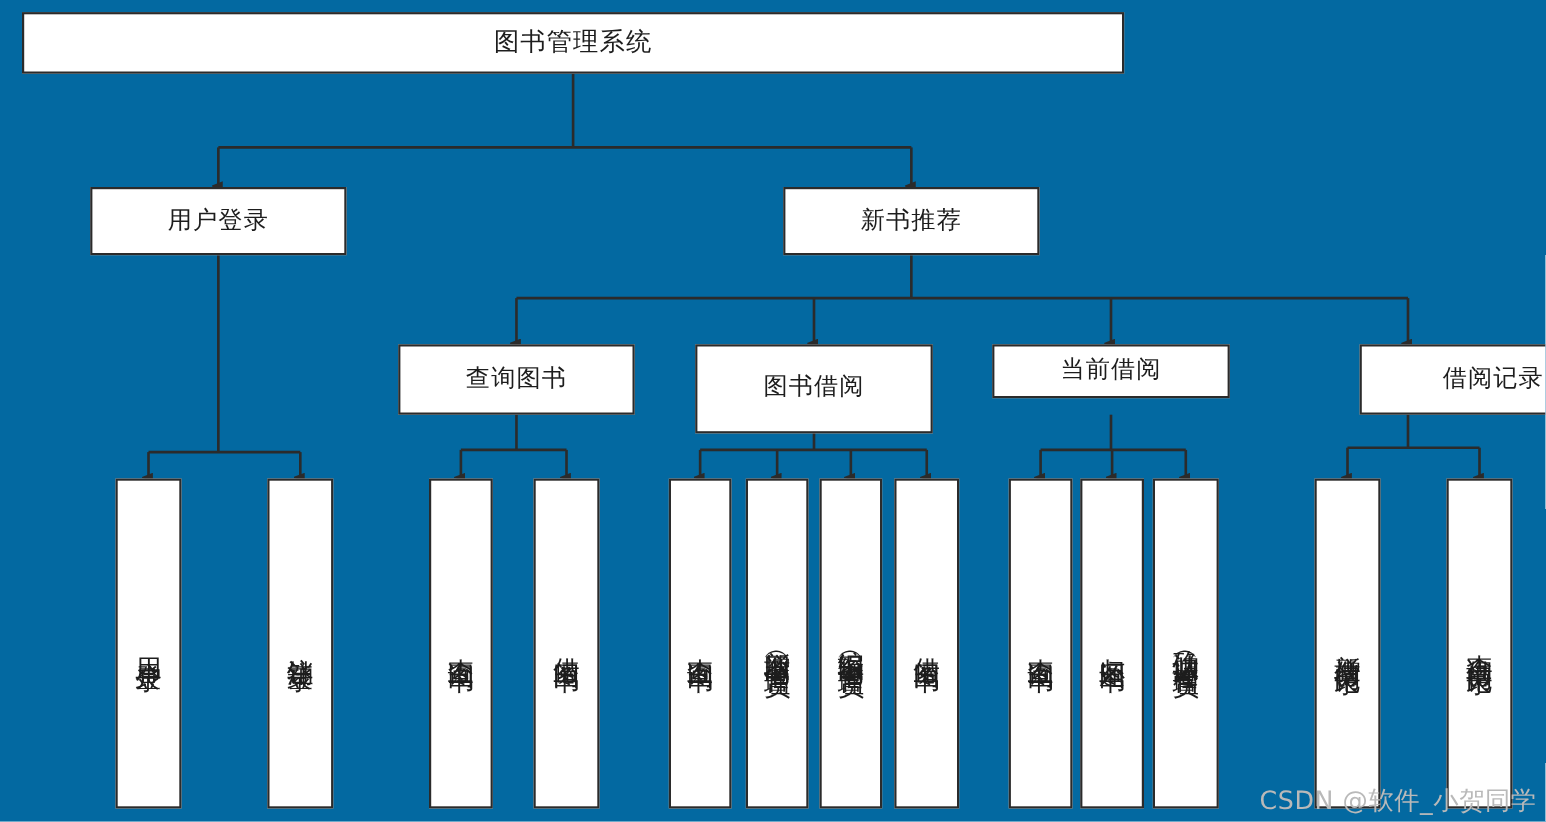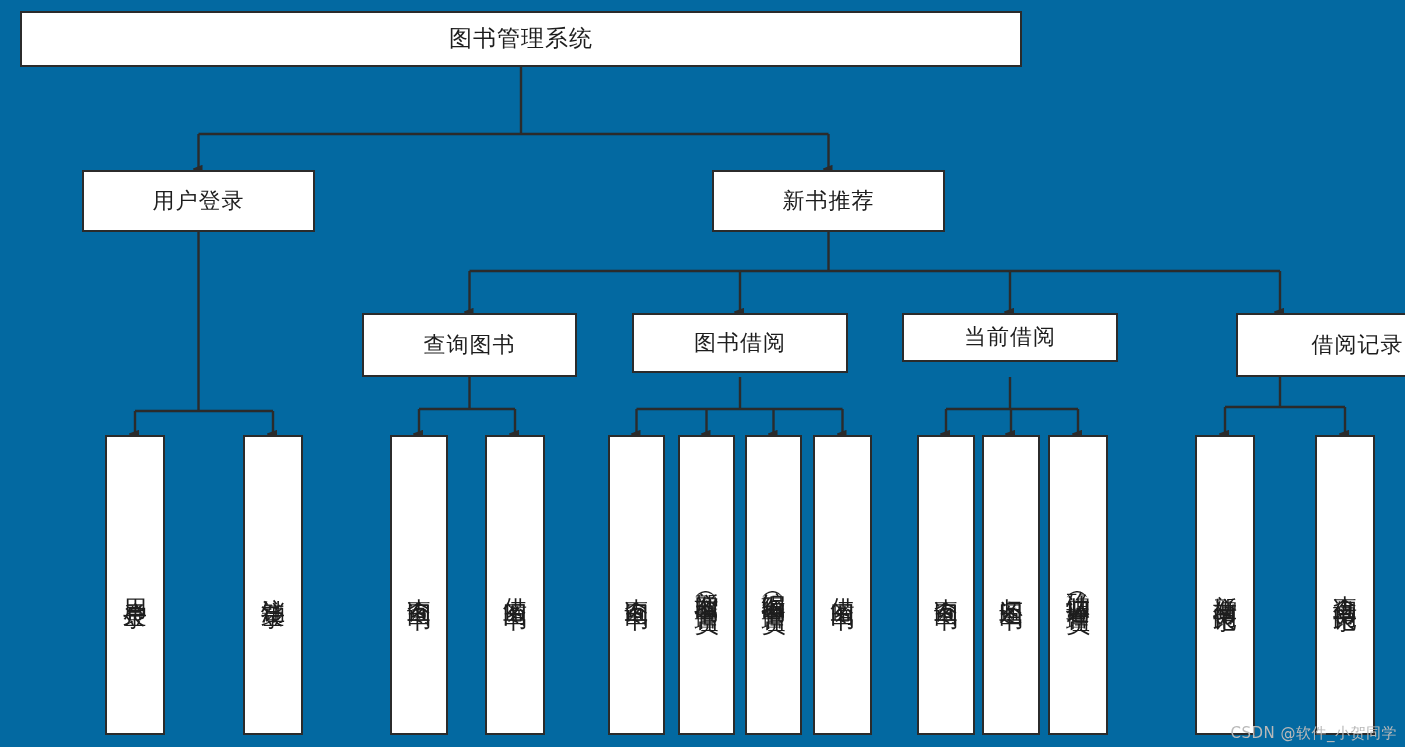--- a/index.html
+++ b/index.html
@@ -61,21 +61,21 @@
     font-size: 24px;
     line-height: 1.0;
     letter-spacing: 3px;
     white-space: normal;
     max-height: 100%;
   }
   #watermark {
     position: absolute;
     right: 8px;
     bottom: 4px;
-    font-size: 15px;
+    font-size: 23px;
     color: #b9b9b9;
     letter-spacing: 0.5px;
     z-index: 5;
     white-space: nowrap;
     font-family: "DejaVu Sans", "Liberation Sans", sans-serif;
   }
 </style>
 </head>
 <body>
 
@@ -130,21 +130,21 @@
       </div>
       <div class="node horiz" style="left: 82px; top: 170px; width: 233px; height: 62px;">
         <span class="node-label">用户登录</span>
       </div>
       <div class="node horiz" style="left: 712px; top: 170px; width: 233px; height: 62px;">
         <span class="node-label">新书推荐</span>
       </div>
       <div class="node horiz" style="left: 362px; top: 313px; width: 215px; height: 64px;">
         <span class="node-label">查询图书</span>
       </div>
-      <div class="node horiz" style="left: 632px; top: 313px; width: 216px; height: 60px;">
+      <div class="node horiz" style="left: 632px; top: 313px; width: 216px; height: 81px; font-family: Liberation Mono, monospace;">
         <span class="node-label">图书借阅</span>
       </div>
       <div class="node horiz" style="left: 902px; top: 313px; width: 216px; height: 49px;">
         <span class="node-label">当前借阅</span>
       </div>
       <div class="node horiz" style="left: 1236px; top: 313px; width: 243px; height: 64px;">
         <span class="node-label">借阅记录</span>
       </div>
       <div class="node vert" style="left: 105px; top: 435px; width: 60px; height: 300px;">
         <span class="node-label">用户登录</span>

